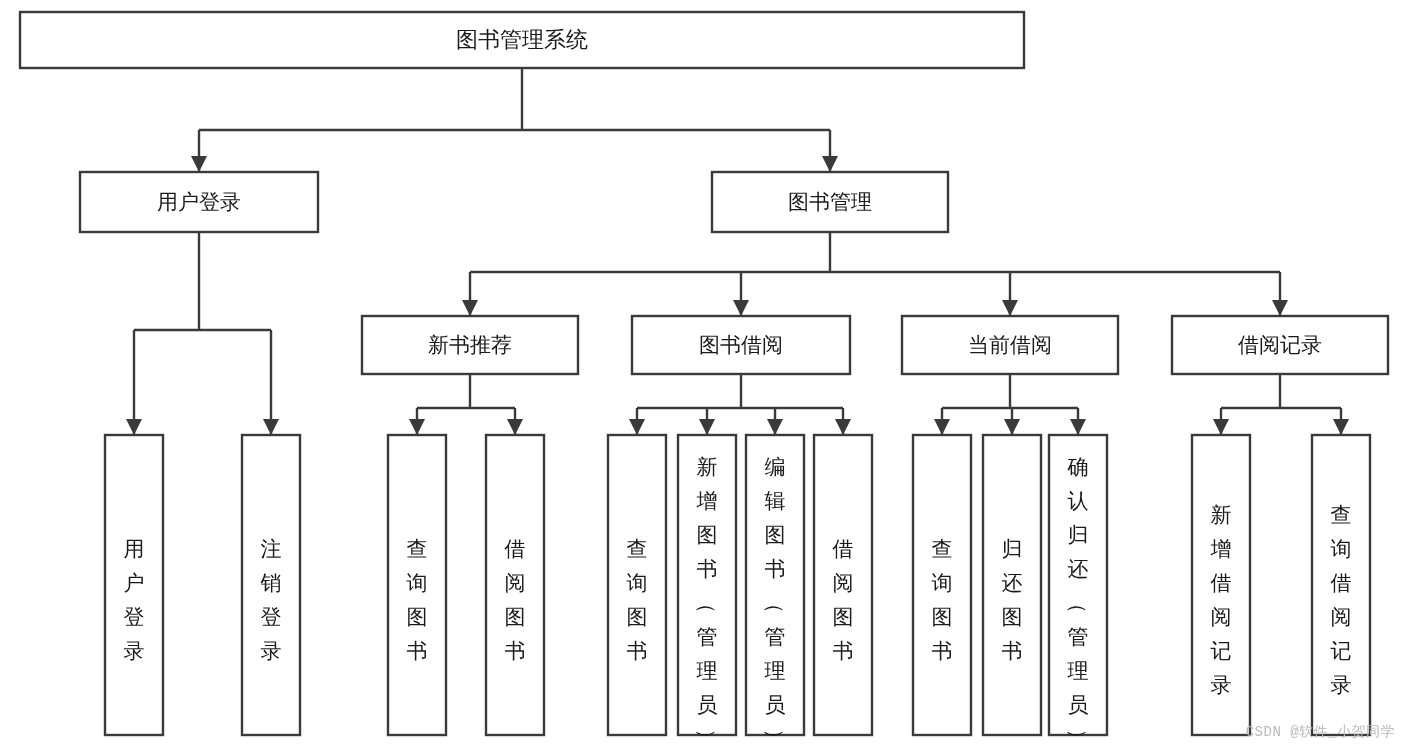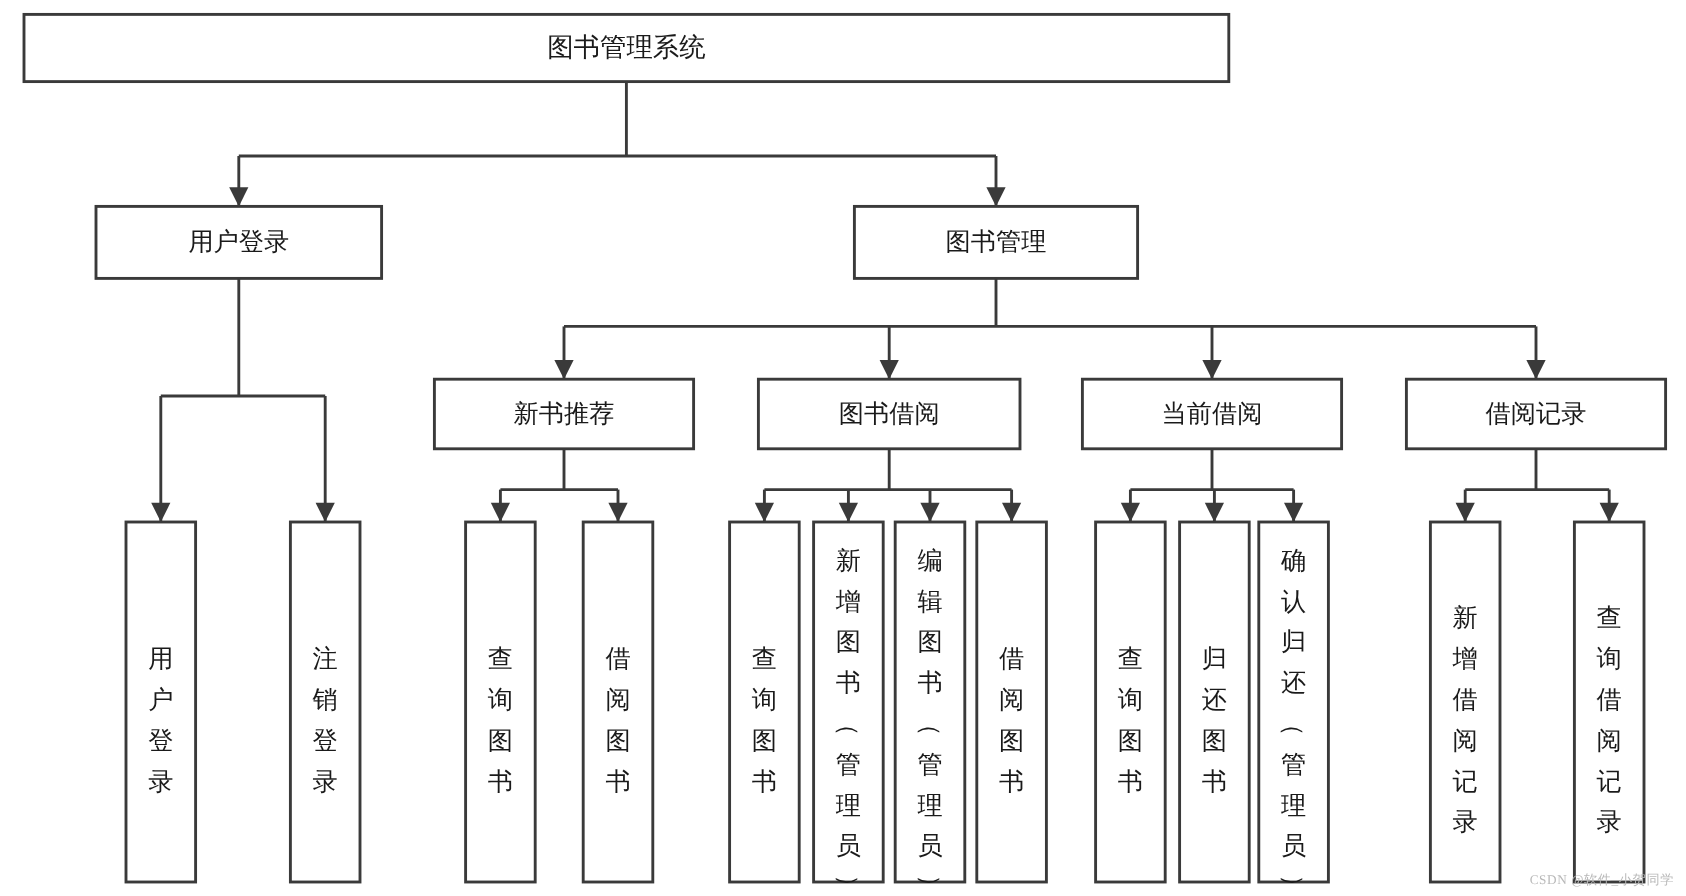--- a/index.html
+++ b/index.html
@@ -54,22 +54,22 @@
     stroke-linecap: butt;
   }
   .arrow-head {
     fill: #3a3a3a;
     stroke: none;
   }
   .watermark {
     position: absolute;
     right: 10px;
     bottom: 6px;
-    font-family: Liberation Serif, serif;
-    font-size: 11px;
+    font-family: Liberation Mono, monospace;
+    font-size: 14px;
     color: #b9b9b9;
     letter-spacing: 0.5px;
     white-space: nowrap;
     user-select: none;
   }
 </style>
 </head>
 <body>
 
 <div id="diagram-root">

